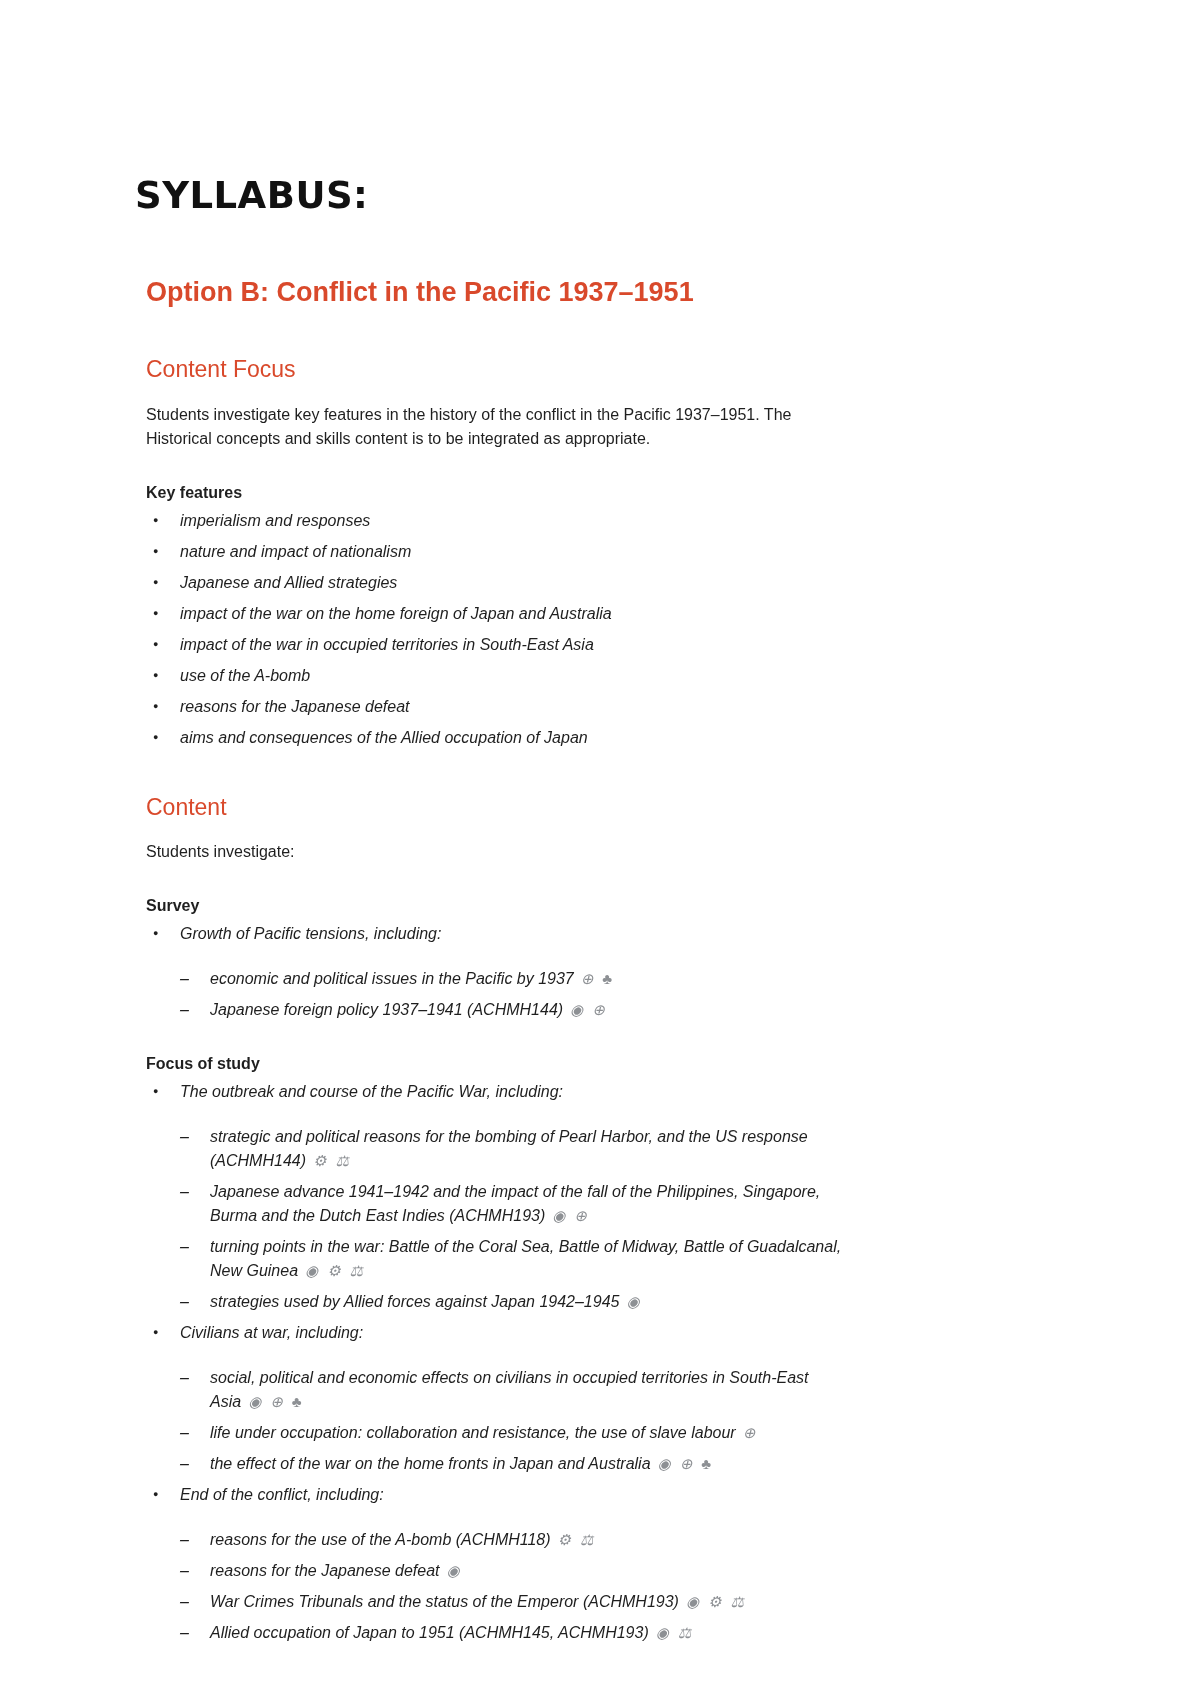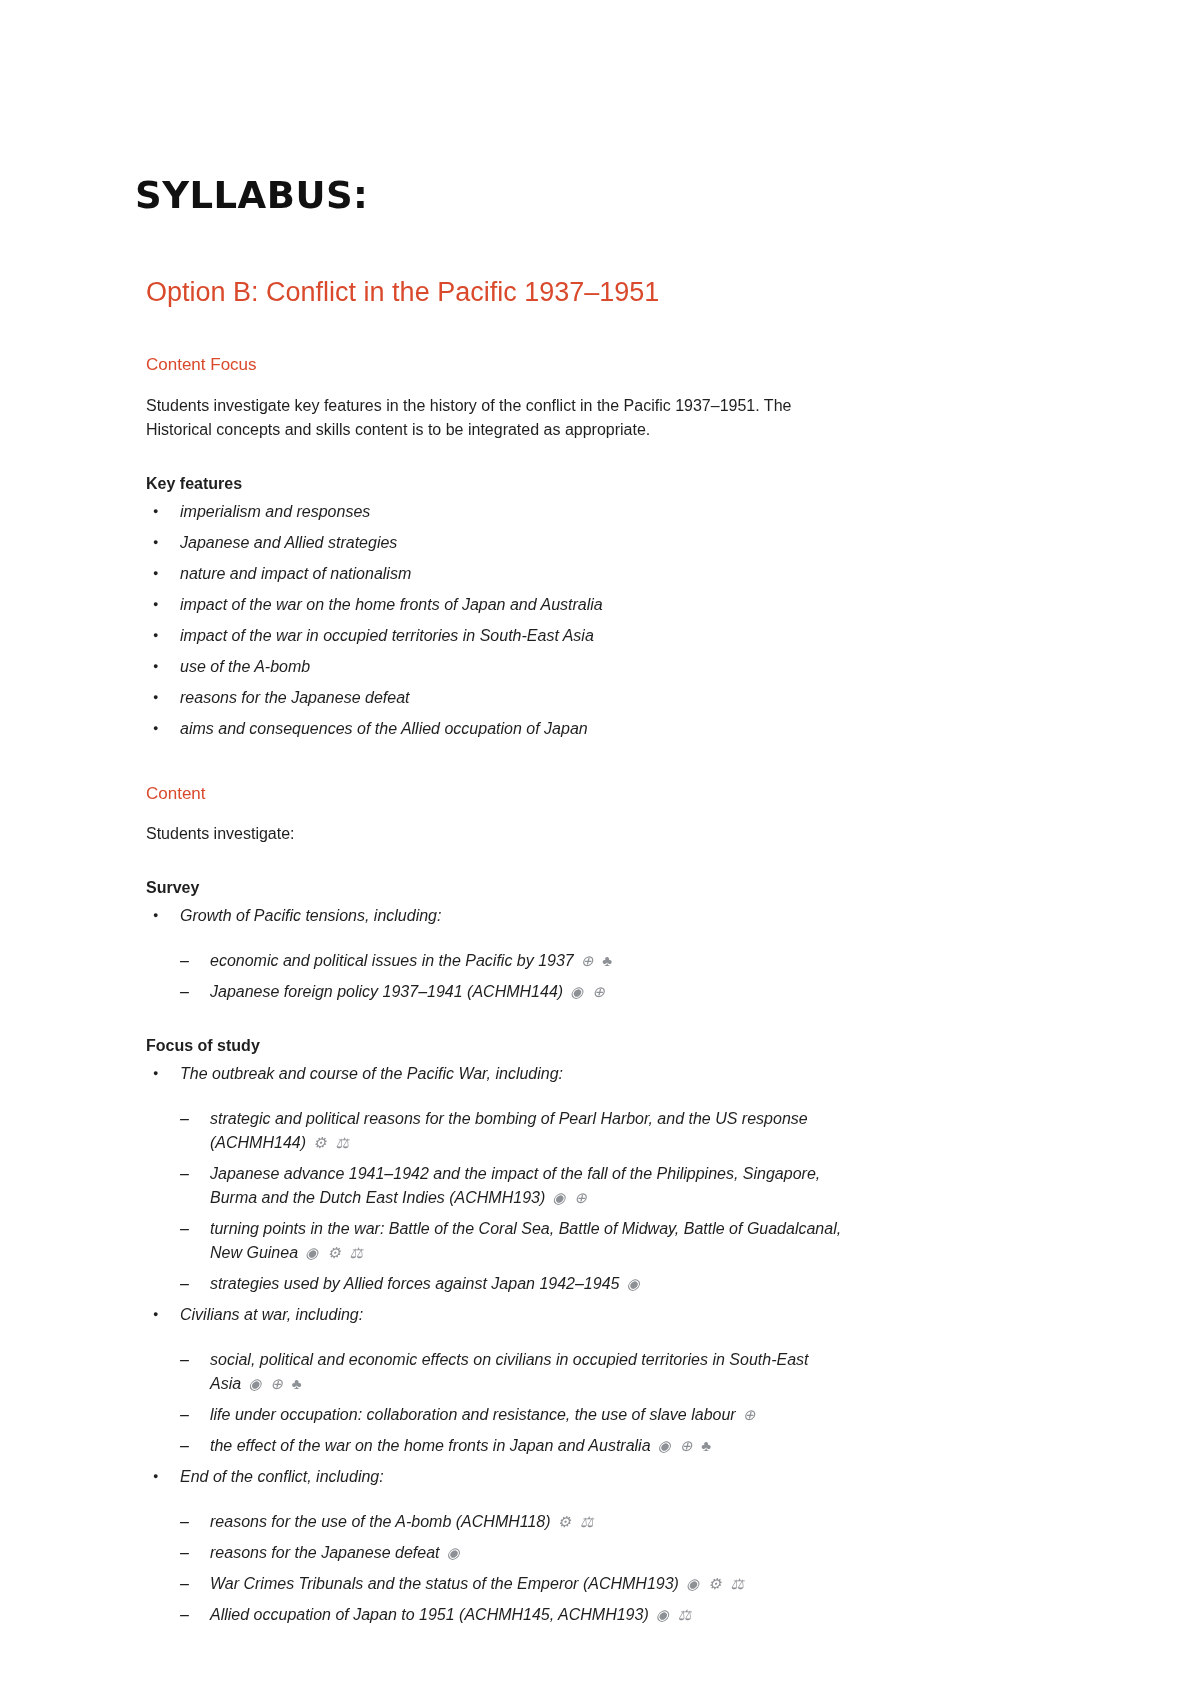--- a/index.html
+++ b/index.html
@@ -25,25 +25,25 @@
     letter-spacing: 0.5px;
     color: #111111;
     margin: 0 0 48px 0;
   }
   .content {
     margin-left: 11px;
     max-width: 824px;
   }
   .option-heading {
     font-size: 27px;
-    font-weight: 400;
+    font-weight: 700;
     margin: 12px 0 40px 0;
   }
   .sub-heading {
-    font-size: 17px;
+    font-size: 23px;
     font-weight: 400;
     margin: 40px 0 16px 0;
   }
   .body-text {
     margin: 0 0 10px 0;
   }
   .label {
     font-weight: 700;
     margin: 30px 0 4px 0;
   }
@@ -102,23 +102,23 @@
   <div class="content">
 
     <h2 class="option-heading accent" style="color: rgb(217, 73, 43);">Option B: Conflict in the Pacific 1937–1951</h2>
 
     <h3 class="sub-heading accent" style="color: rgb(217, 73, 43);">Content Focus</h3>
     <p class="body-text">Students investigate key features in the history of the conflict in the Pacific 1937–1951. The Historical concepts and skills content is to be integrated as appropriate.</p>
 
     <p class="label">Key features</p>
     <ul class="bullets">
       <li><span>imperialism and responses</span></li>
+      <li><span>nature and impact of nationalism</span></li>
       <li><span>Japanese and Allied strategies</span></li>
-      <li><span>nature and impact of nationalism</span></li>
-      <li><span>impact of the war on the home fronts of Japan and Australia</span></li>
+      <li><span>impact of the war on the home foreign of Japan and Australia</span></li>
       <li><span>impact of the war in occupied territories in South-East Asia</span></li>
       <li><span>use of the A-bomb</span></li>
       <li><span>reasons for the Japanese defeat</span></li>
       <li><span>aims and consequences of the Allied occupation of Japan</span></li>
     </ul>
 
     <h3 class="sub-heading accent" style="color: rgb(217, 73, 43);">Content</h3>
     <p class="body-text">Students investigate:</p>
 
     <p class="label">Survey</p>

